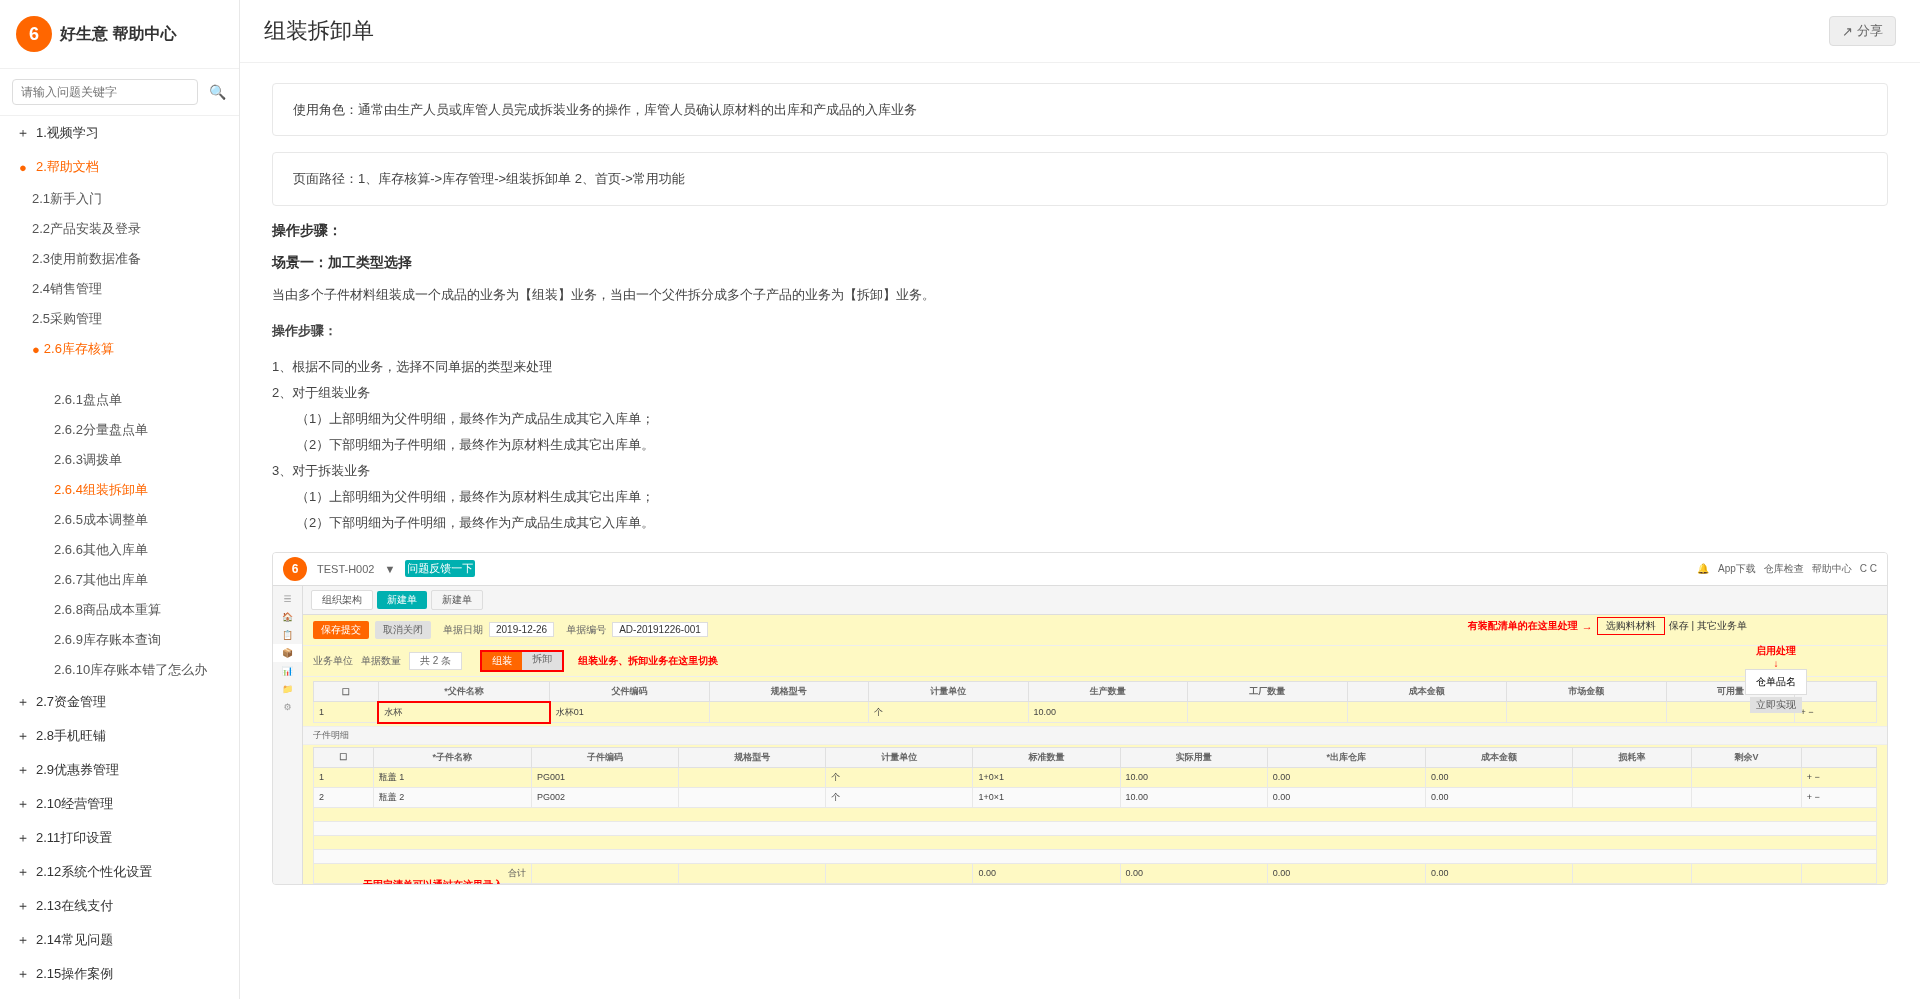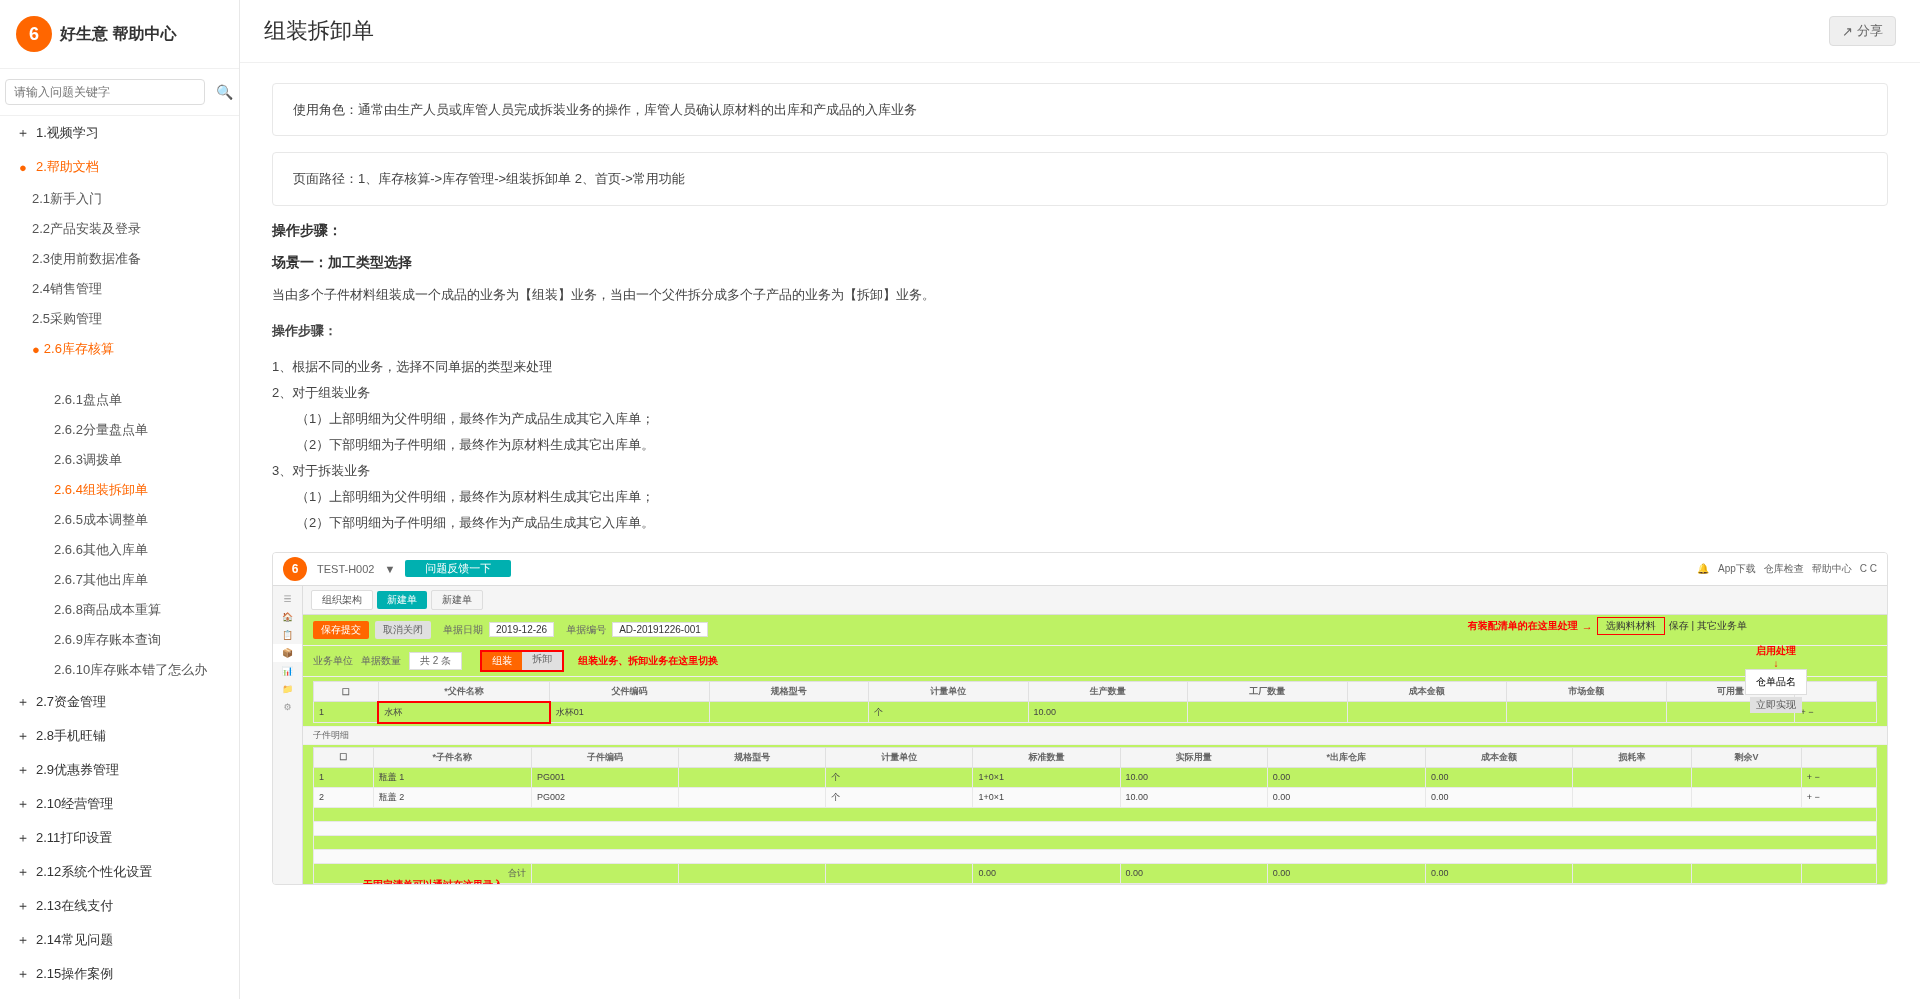--- a/index.html
+++ b/index.html
@@ -34,21 +34,21 @@
       font-size: 18px;
       margin-right: 8px;
       flex-shrink: 0;
     }
     .logo-text {
       font-size: 16px;
       font-weight: bold;
       color: #333;
     }
     .search-box {
-      padding: 10px 5px;
+      padding: 10px 12px;
       border-bottom: 1px solid #f0f0f0;
       display: flex;
       align-items: center;
       gap: 12px;
     }
     .search-input {
       flex: 1;
       border: 1px solid #ddd;
       border-radius: 4px;
       padding: 5px 8px;
@@ -348,21 +348,21 @@
       </div>
 
       <div class="screenshot-container">
         <div class="rel-container mock-ui" style="padding:0;background:#f0f0f0;">
 
           <div style="background:#fff;border-bottom:1px solid #ddd;padding:4px 10px;display:flex;align-items:center;justify-content:space-between;">
             <div style="display:flex;align-items:center;gap:10px;">
               <div style="width:24px;height:24px;background:#f60;border-radius:50%;display:flex;align-items:center;justify-content:center;color:white;font-size:12px;font-weight:bold;">6</div>
               <span style="font-size:11px;color:#666;">TEST-H002</span>
               <span style="font-size:11px;color:#666;">▼</span>
-              <span style="font-size:11px;background:#00b0b0;color:white;padding:1px 20px;border-radius:2px;">问题反馈一下</span>
+              <span style="font-size:11px;background:#00b0b0;color:white;padding:1px 2px;border-radius:2px;">问题反馈一下</span>
             </div>
             <div style="display:flex;align-items:center;gap:8px;">
               <span style="font-size:10px;color:#f60;">🔔</span>
               <span style="font-size:10px;color:#666;">App下载</span>
               <span style="font-size:10px;color:#666;">仓库检查</span>
               <span style="font-size:10px;color:#666;">帮助中心</span>
               <span style="font-size:10px;color:#666;">C C</span>
             </div>
           </div>
 
@@ -371,21 +371,21 @@
             <div style="width:30px;background:#f5f5f5;border-right:1px solid #ddd;padding:4px 0;">
               <div style="text-align:center;padding:4px 0;font-size:9px;color:#999;">☰</div>
               <div style="text-align:center;padding:4px 0;font-size:9px;color:#999;">🏠</div>
               <div style="text-align:center;padding:4px 0;font-size:9px;color:#999;">📋</div>
               <div style="text-align:center;padding:4px 0;font-size:9px;color:#f60;background:#fff;">📦</div>
               <div style="text-align:center;padding:4px 0;font-size:9px;color:#999;">📊</div>
               <div style="text-align:center;padding:4px 0;font-size:9px;color:#999;">📁</div>
               <div style="text-align:center;padding:4px 0;font-size:9px;color:#999;">⚙</div>
             </div>
 
-            <div style="flex:1;background:#bef264;">
+            <div style="flex:1;background:#fef9c3;">
 
               <div style="display:flex;align-items:center;background:#f5f5f5;border-bottom:1px solid #ddd;padding:4px 8px;gap:4px;">
                 <span style="background:#fff;border:1px solid #ddd;padding:2px 10px;font-size:10px;color:#555;border-radius:2px;">组织架构</span>
                 <span style="background:#00b0b0;color:#fff;padding:2px 10px;font-size:10px;border-radius:2px;">新建单</span>
                 <span style="background:#f5f5f5;border:1px solid #ddd;padding:2px 10px;font-size:10px;color:#555;border-radius:2px;">新建单</span>
               </div>
 
               <div style="padding:6px 10px;border-bottom:1px solid #eee;display:flex;align-items:center;gap:6px;flex-wrap:wrap;position:relative;">
                 <span style="font-size:10px;color:#fff;background:#f60;padding:2px 8px;border-radius:2px;">保存提交</span>
                 <span style="font-size:10px;color:#666;background:#e0e0e0;padding:2px 8px;border-radius:2px;">取消关闭</span>

